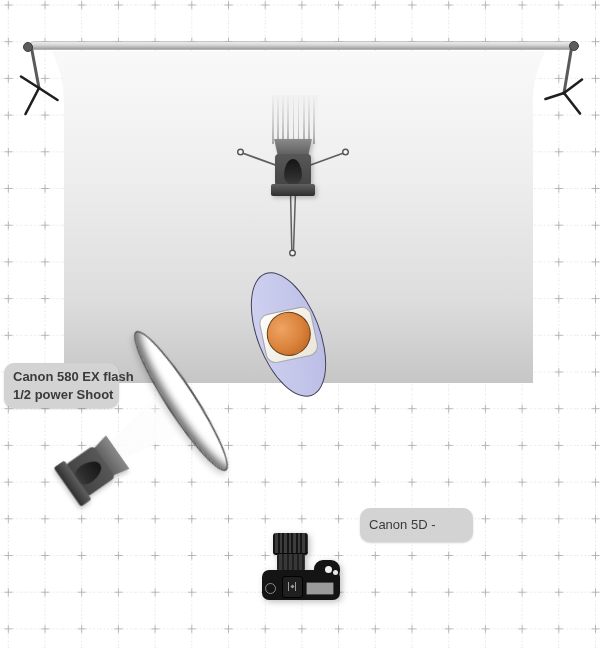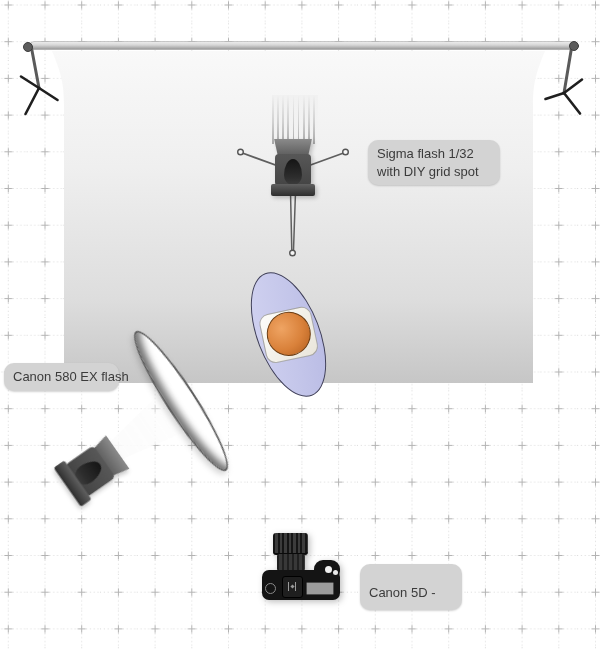--- a/index.html
+++ b/index.html
@@ -13,22 +13,22 @@
   
   .bubble{
     position:absolute;z-index:6;
     background:#d3d3d3;border-radius:10px;
     padding:5px 9px;box-sizing:border-box;
     font-size:13px;line-height:17.5px;color:#3b3b3b;
     box-shadow:0 1px 2px rgba(0,0,0,0.18);
     white-space:nowrap;
   }
   #bubble-sigma{left:368px;top:140px;width:132px;}
-  #bubble-580{left:4px;top:363px;width:115px;}
-  #bubble-5d{left:360px;top:564px;width:102px;padding-top:20px;padding-bottom:8px;}
+  #bubble-580{left:4px;top:363px;width:115px;font-weight:bold;}
+  #bubble-5d{left:360px;top:508px;width:113px;padding-top:8px;padding-bottom:8px;}
 
   
   #beam-grid{
     position:absolute;left:272px;top:95px;width:46px;height:49px;z-index:1;
     background:repeating-linear-gradient(90deg,
       #a9a9a9 0px,#a9a9a9 1.6px,
       rgba(0,0,0,0) 1.6px,rgba(0,0,0,0) 5.15px);
   }
   #beam-grid-fade{
     position:absolute;left:0;top:0;right:0;bottom:0;
@@ -228,26 +228,23 @@
     <div class="cam-dial-small"></div>
     <div class="cam-ring"></div>
     <div class="cam-hotshoe">
       <div class="cam-hotshoe-mark">
         <div class="cam-hotshoe-dot"></div>
       </div>
     </div>
     <div class="cam-lcd"></div>
   </div>
 
-  <div class="bubble" id="bubble-sigma">
-    <div>Sigma flash 1/32</div>
-    <div>with DIY grid spot</div>
-  </div>
 
   <div class="bubble" id="bubble-580">
     <div>Canon 580 EX flash</div>
+    <div>1/2 power Shoot</div>
   </div>
 
   <div class="bubble" id="bubble-5d">
     <div>Canon 5D -</div>
   </div>
 
 </div>
 
 </body></html>

